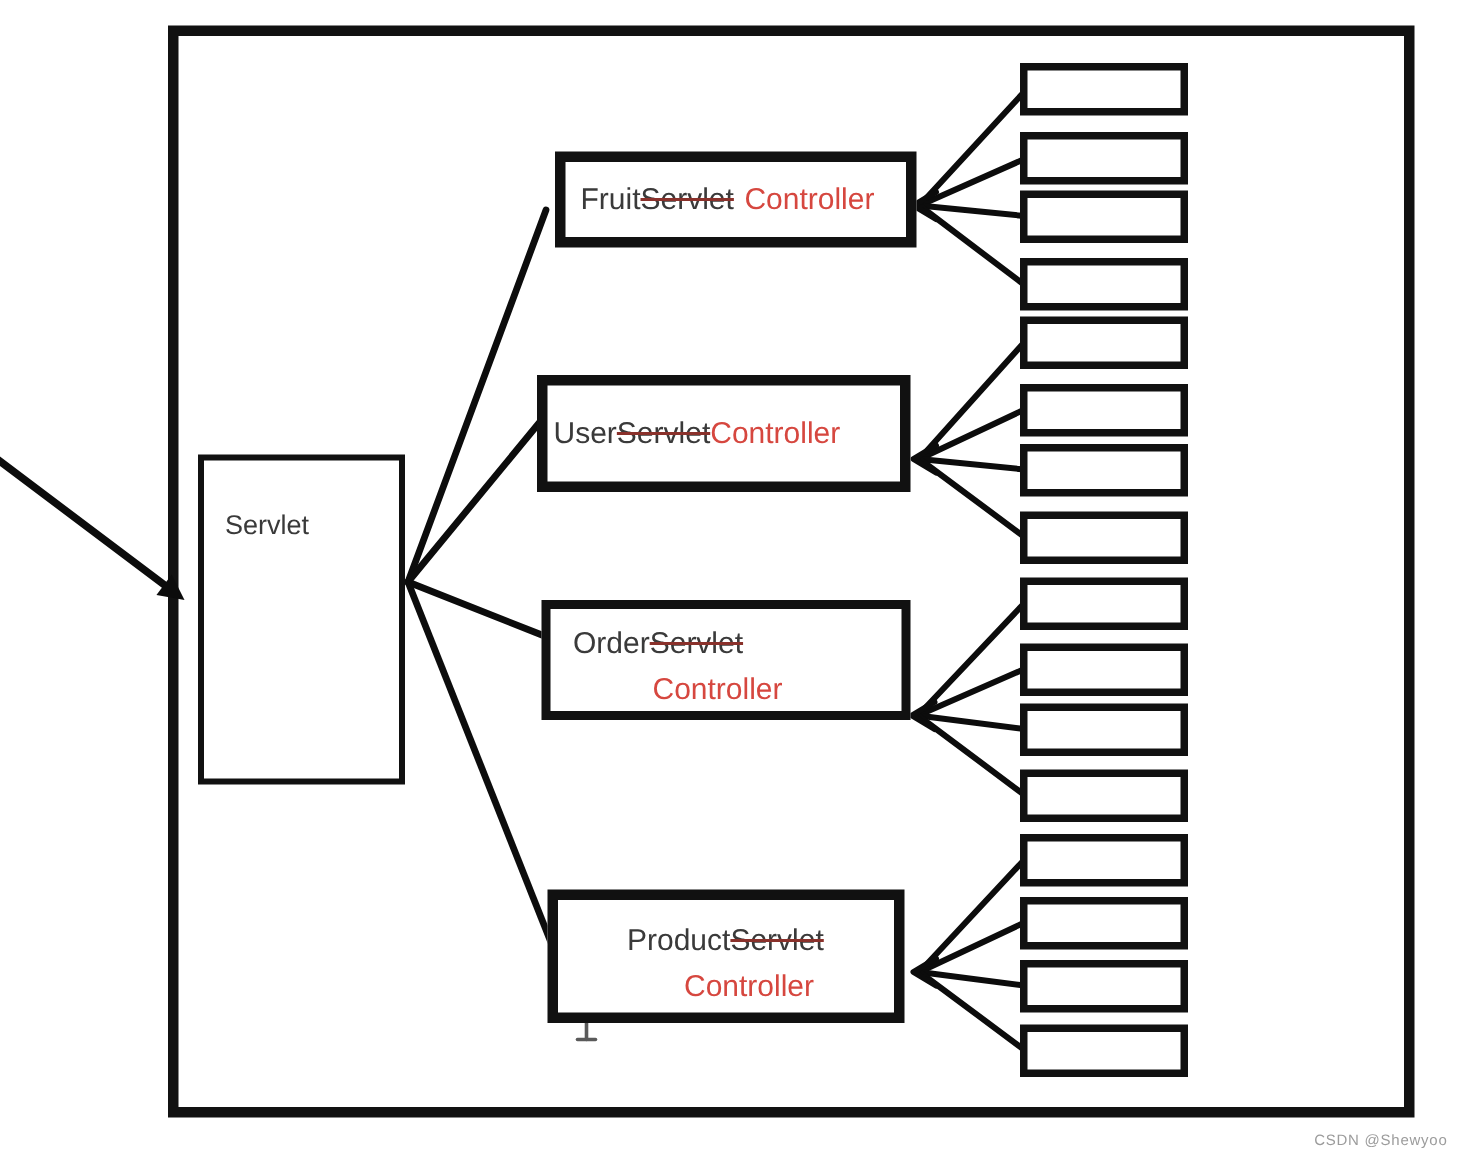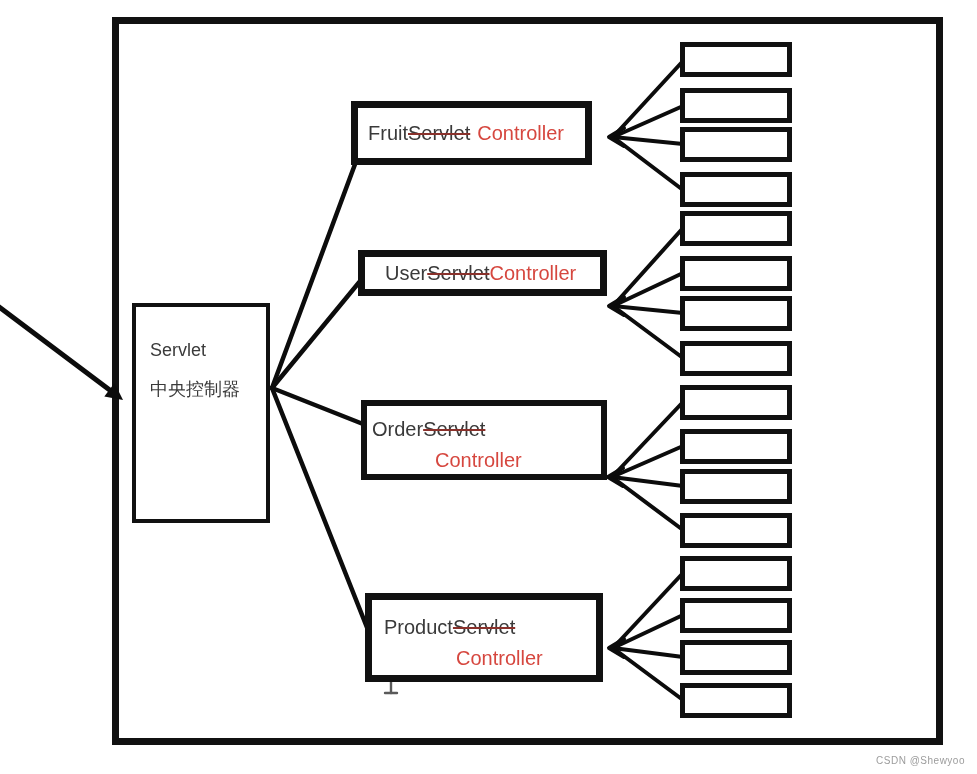--- a/index.html
+++ b/index.html
@@ -11,27 +11,27 @@
 
   svg.lines{position:absolute;left:0;top:0;width:977px;height:774px;z-index:2;}
 
   .box{position:absolute;box-sizing:border-box;background:#fff;z-index:3;color:var(--text,#3a3a3a);}
 
   .dispatcher{left:132px;top:303px;width:138px;height:220px;border:4px solid var(--border,#111);
     font-size:18px;line-height:39px;padding:24px 0 0 14px;}
 
   .ctrl{border:7px solid var(--border,#111);font-size:20px;}
   .single{display:flex;align-items:center;}
-  .fruit{left:351px;top:101px;width:241px;height:64px;padding-left:10px;}
-  .user{left:358px;top:250px;width:249px;height:46px;padding-left:20px;}
+  .fruit{left:370px;top:101px;width:241px;height:64px;padding-left:10px;}
+  .user{left:358px;top:250px;width:249px;height:78px;padding-left:4px;}
   .order{left:361px;top:400px;width:246px;height:80px;border-width:6px;padding-top:8px;line-height:31px;}
   .product{left:365px;top:593px;width:238px;height:89px;padding-top:12px;line-height:31px;}
-  .order .l1{padding-left:5px;}
+  .order .l1{padding-left:15px;}
   .order .l2{padding-left:68px;}
-  .product .l1{padding-left:12px;}
+  .product .l1{padding-left:12px;margin-left:34px;}
   .product .l2{padding-left:84px;}
 
   .strike{text-decoration:line-through;text-decoration-color:var(--strike,#8a312b);text-decoration-thickness:2px;}
   .red{color:var(--accent-red,#d6473f);}
   .fruit .red{margin-left:7px;}
 
   .hbox{position:absolute;left:680px;width:112px;height:35px;border:5px solid var(--border,#111);
     box-sizing:border-box;background:#fff;z-index:3;}
 
   .watermark{position:absolute;right:12px;bottom:8px;font-size:10px;color:var(--watermark,#9c9c9c);
@@ -91,21 +91,20 @@
 
     <g stroke="#5a5a5a" stroke-width="2.4" stroke-linecap="round">
       <line x1="385" y1="669" x2="397" y2="669"></line>
       <line x1="391" y1="669" x2="391" y2="693"></line>
       <line x1="385" y1="693" x2="397" y2="693"></line>
     </g>
   </svg>
 
   <div class="box dispatcher">
     <div>Servlet</div>
-    <div>中央控制器</div>
   </div>
 
   <div class="box ctrl single fruit">
     <span>Fruit</span>
       <span class="strike">Servlet</span>
       <span class="red">Controller</span>
   </div>
 
   <div class="box ctrl single user">
     <span>User</span>

